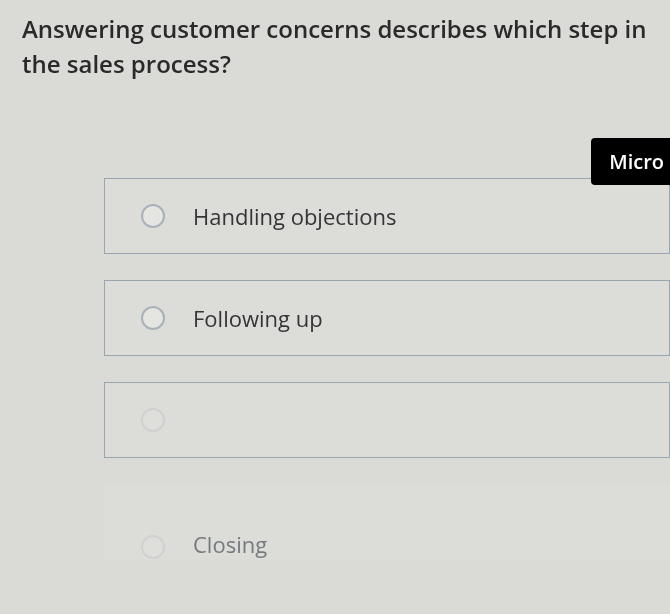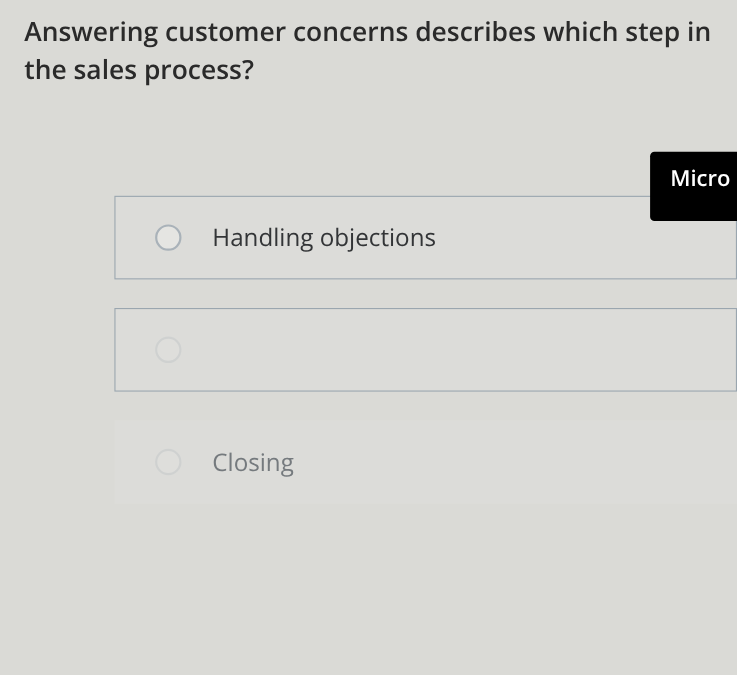--- a/index.html
+++ b/index.html
@@ -23,21 +23,21 @@
       line-height: 1.45;
     }
     .badge {
       position: absolute;
       right: 0;
       top: 138px;
       background: #000000;
       color: #ffffff;
       font-size: 20px;
       font-weight: 600;
-      padding: 10px 6px 26px 18px;
+      padding: 10px 6px 10px 18px;
       border-radius: 4px 0 0 4px;
     }
     .options {
       margin-top: 96px;
       padding-left: 60px;
       margin-left: 44px;
     }
     .option {
       border: 1px solid #9aa6af;
       background: rgba(255,255,255,0.08);
@@ -60,39 +60,44 @@
     .radio.faded {
       opacity: 0.25;
     }
     .option-label {
       font-size: 22px;
       color: #333537;
       font-weight: 500;
     }
     .option.noborder {
       border: 1px solid transparent;
+      align-items: flex-end;
     }
     .option-label.faded {
       color: #757a7e;
     }
   </style>
 </head>
 <body>
 
 <div class="question-text">Answering customer concerns describes which step in the sales process?</div>
 
 <div class="badge">Micro</div>
 
 <div class="options">
 
   <div class="option">
     <span class="radio"></span>
     <span class="option-label">Handling objections</span>
   </div>
 
+  <div class="option">
+    <span class="radio"></span>
+    <span class="option-label">Following up</span>
+  </div>
 
   <div class="option">
     <span class="radio faded"></span>
   </div>
 
   <div class="option noborder">
     <span class="radio faded"></span>
     <span class="option-label faded">Closing</span>
   </div>
 

